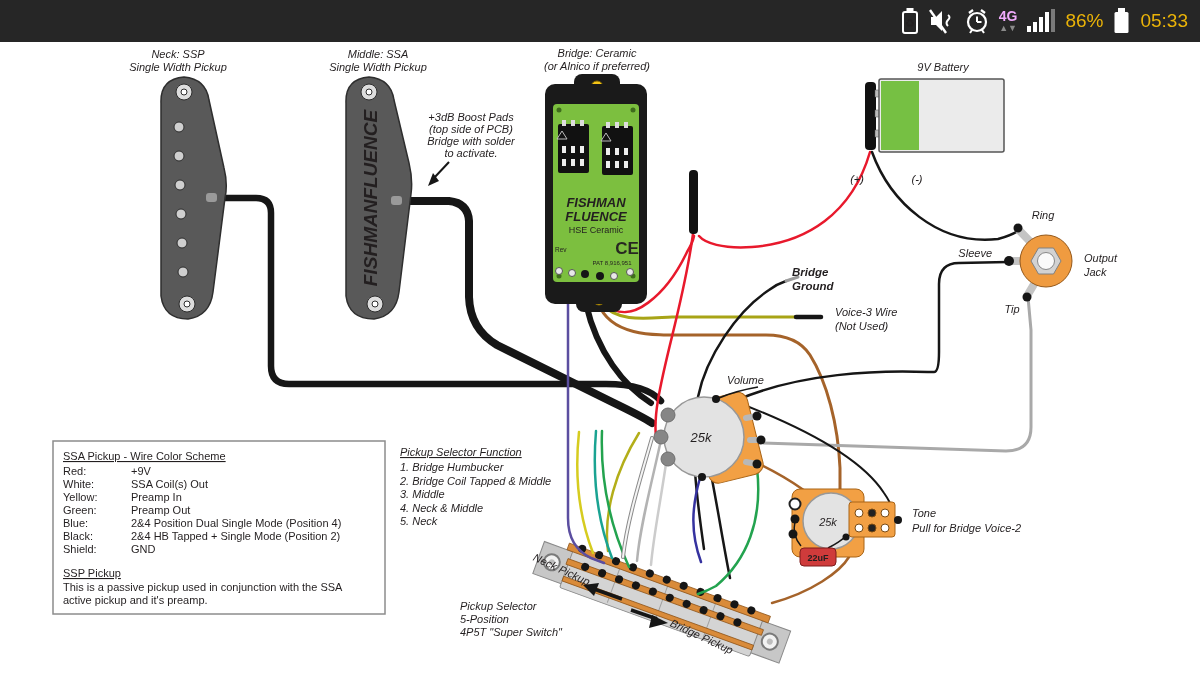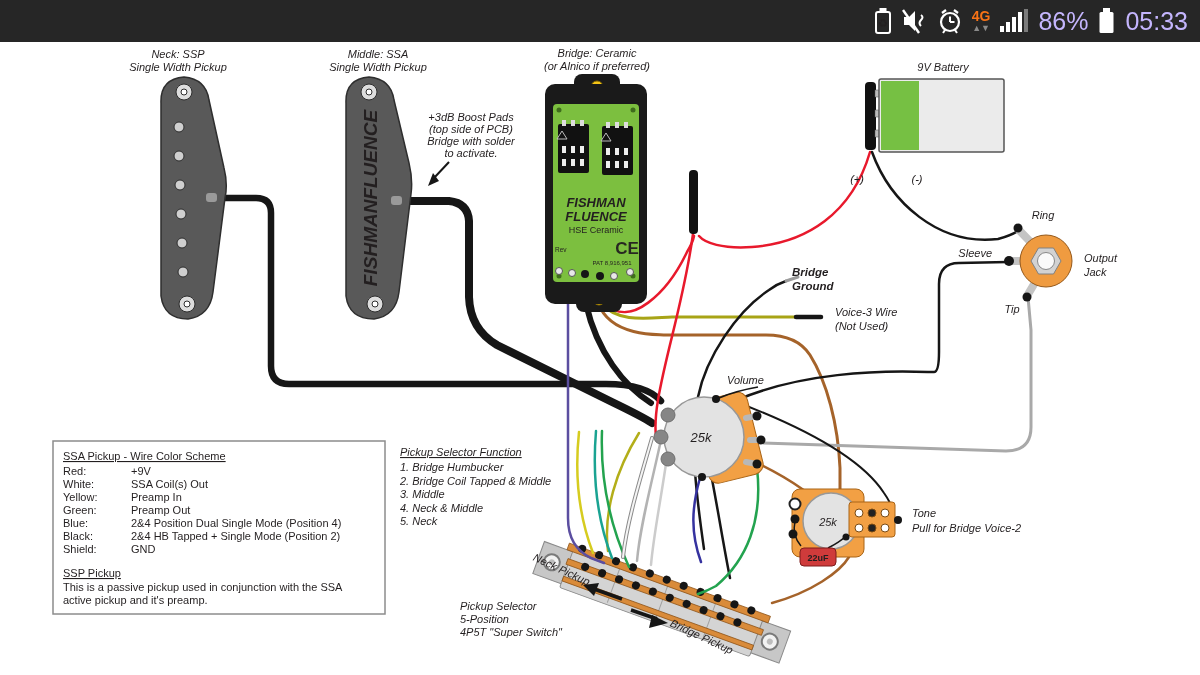--- a/index.html
+++ b/index.html
@@ -1,21 +1,21 @@
 <!DOCTYPE html>
 <html><head>
 <meta charset="utf-8">
 <style>
   html,body{margin:0;padding:0;background:#fff;width:1200px;height:675px;overflow:hidden;
     font-family:"Liberation Sans",sans-serif;}
   .statusbar{height:42px;background:#262626;display:flex;align-items:center;
     justify-content:flex-end;gap:9px;padding-right:12px;box-sizing:border-box;}
-  .statusbar .sb-text{color:#c4b5fd;font-size:25px;line-height:42px;}
+  .statusbar .sb-text{color:#eab308;font-size:19px;line-height:42px;}
   .sb-4g{display:flex;flex-direction:column;align-items:center;line-height:1;}
-  .sb-4g .g{color:#f97316;font-size:14px;font-weight:bold;}
+  .sb-4g .g{color:#f0abfc;font-size:14px;font-weight:bold;}
   .sb-4g .arr{color:#8a8a8a;font-size:9px;margin-top:1px;}
   .sb-icon{display:block;}
   .canvas{width:1200px;height:633px;background:#fff;}
   svg text{fill:#231f20;}
   .lbl{font-size:11px;font-style:italic;}
   .lbl-b{font-size:11.5px;font-style:italic;font-weight:bold;}
   .plain{font-size:11px;}
 </style>
 </head>
 <body>

